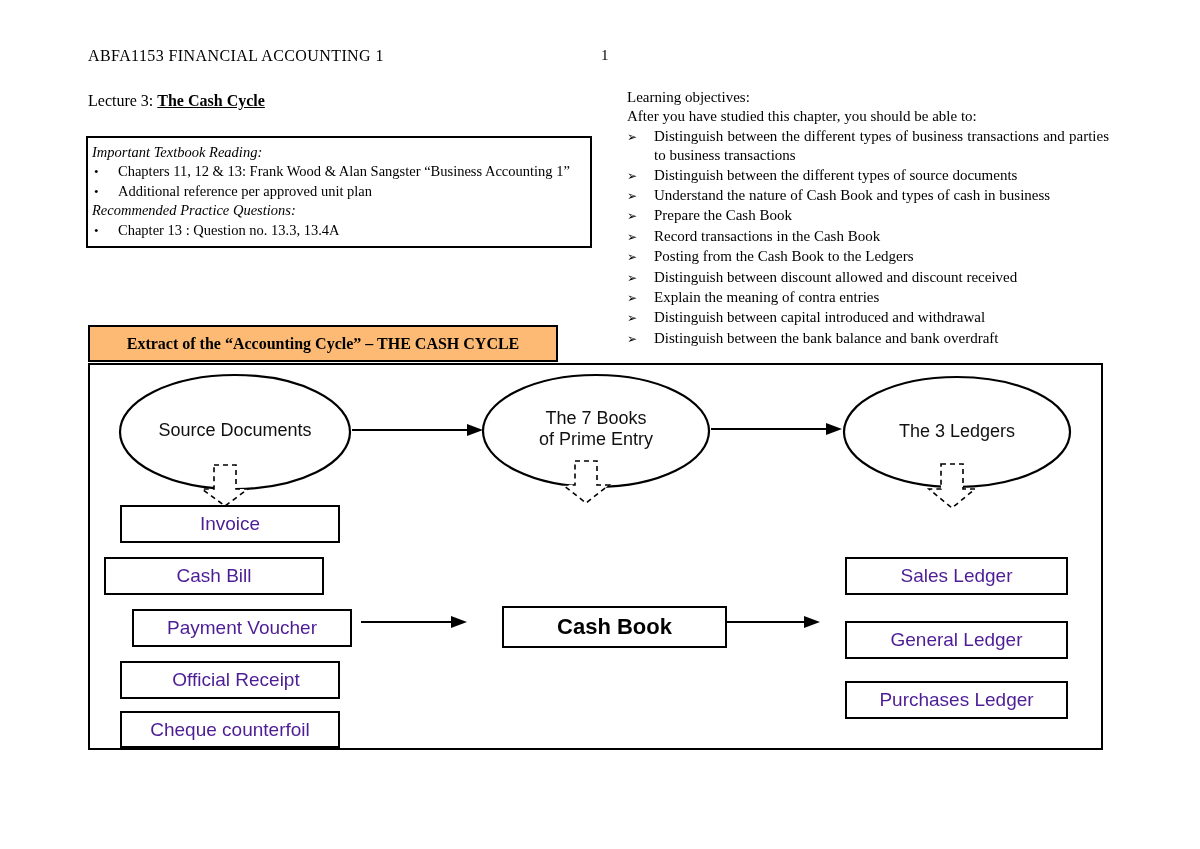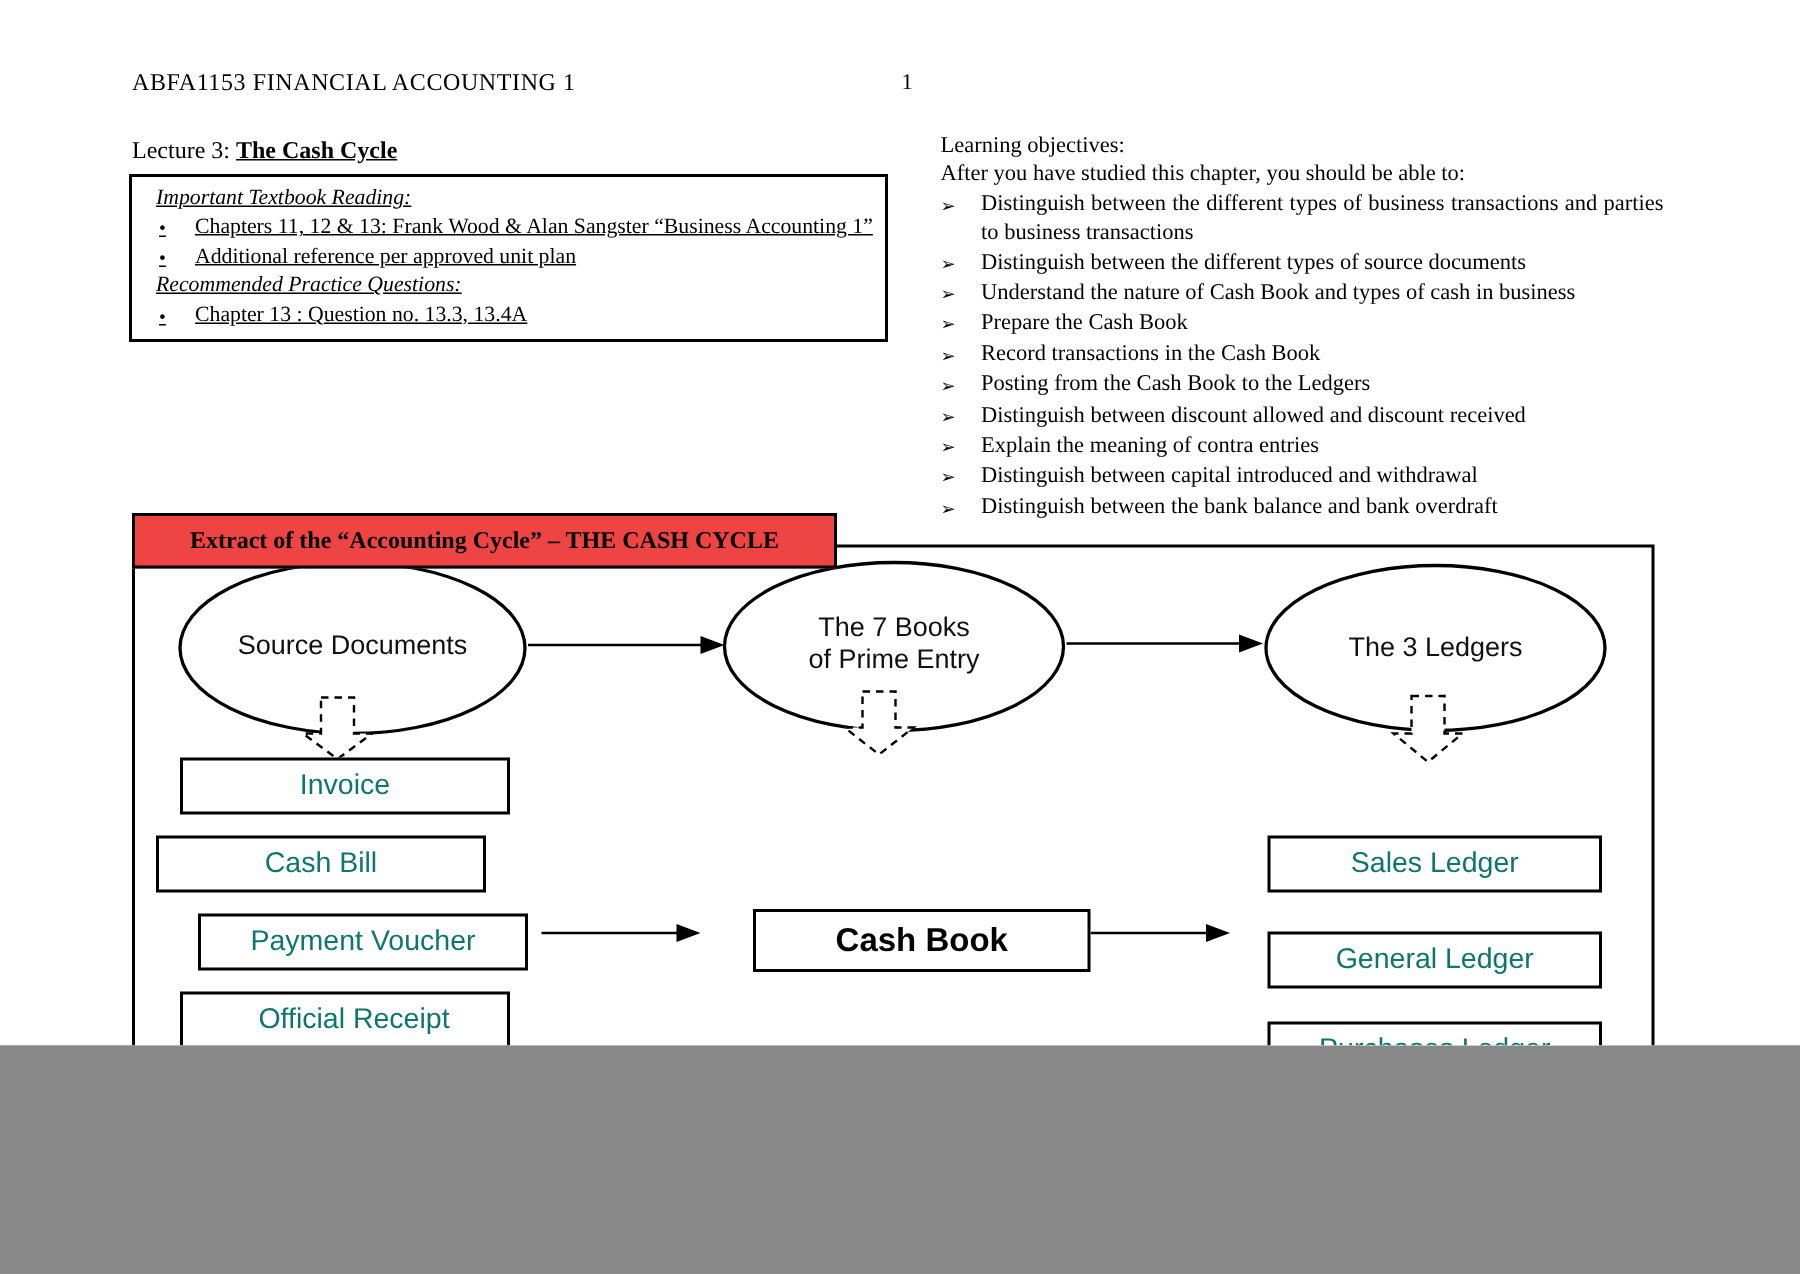--- a/index.html
+++ b/index.html
@@ -1,61 +1,61 @@
 <!DOCTYPE html>
 <html><head>
 <meta charset="utf-8">
 <style>
   html,body{margin:0;padding:0;background:#888;}
   .page{
-    position:relative;width:1200px;height:697px;background:#ffffff;
+    position:relative;width:1200px;height:849px;background:#ffffff;
     font-family:"Liberation Serif",serif;color:#000;overflow:hidden;
   }
   .abs{position:absolute;}
   
   .hdr-course{left:88px;top:47px;font-size:16px;letter-spacing:.4px;}
   .hdr-page{left:601px;top:47px;font-size:15px;}
   
   .lecture{left:88px;top:92px;font-size:16px;}
   .lecture .t{font-weight:bold;text-decoration:underline;}
   
   .reading-box{
-    left:86px;top:116px;width:506px;box-sizing:border-box;
-    border:2px solid #000;padding:5px 8px 6px 16px;
-    font-size:14.5px;line-height:19.4px;text-decoration:underline;
+    left:86px;top:136px;width:506px;box-sizing:border-box;
+    border:2px solid #000;padding:5px 8px 6px 4px;
+    font-size:14.5px;line-height:19.4px;
   }
   .reading-box .ital{font-style:italic;}
   .brow{display:flex;}
   .brow .bullet{width:24px;flex:0 0 24px;text-align:left;padding-left:2px;font-size:13px;}
   .brow .btxt{flex:1;}
   
   .objectives{left:627px;top:88px;width:482px;font-size:15px;line-height:19.4px;}
   .obj-item{display:flex;}
   .obj-item .glyph{width:27px;flex:0 0 27px;font-family:"DejaVu Sans",sans-serif;font-size:12px;padding-top:1px;}
   .obj-item .otxt{flex:1;text-align:justify;}
   
   .diagram-title-box{
     left:88px;top:325px;width:470px;height:37px;box-sizing:border-box;
     border:2px solid #000;display:flex;align-items:center;justify-content:center;
-    font-weight:bold;font-size:16px;background:#ef4444;z-index:3;margin-top:17px;
+    font-weight:bold;font-size:16px;background:#fdba74;z-index:3;
   }
   
   .diagram-box{
     left:88px;top:363px;width:1015px;height:387px;box-sizing:border-box;
     border:2px solid #000;background:#fff;z-index:1;
   }
   .dsvg{left:0;top:0;z-index:2;}
   
   .elabel{z-index:3;font-family:"Liberation Sans",sans-serif;font-size:18px;
     text-align:center;line-height:21px;color:#111;}
   
   .dbox{
     box-sizing:border-box;border:2px solid #000;background:#fff;z-index:3;
     display:flex;align-items:center;justify-content:center;
-    font-family:"Liberation Sans",sans-serif;font-size:19px;color:#0f766e;
+    font-family:"Liberation Sans",sans-serif;font-size:19px;color:#4c1d95;
   }
   .cashbook{border-width:2.5px;font-weight:bold;font-size:22px;color:#000;}
 </style>
 </head>
 <body>
 
 <div class="page">
 
   <div class="abs hdr-course">ABFA1153 FINANCIAL ACCOUNTING 1</div>
   <div class="abs hdr-page">1</div>

